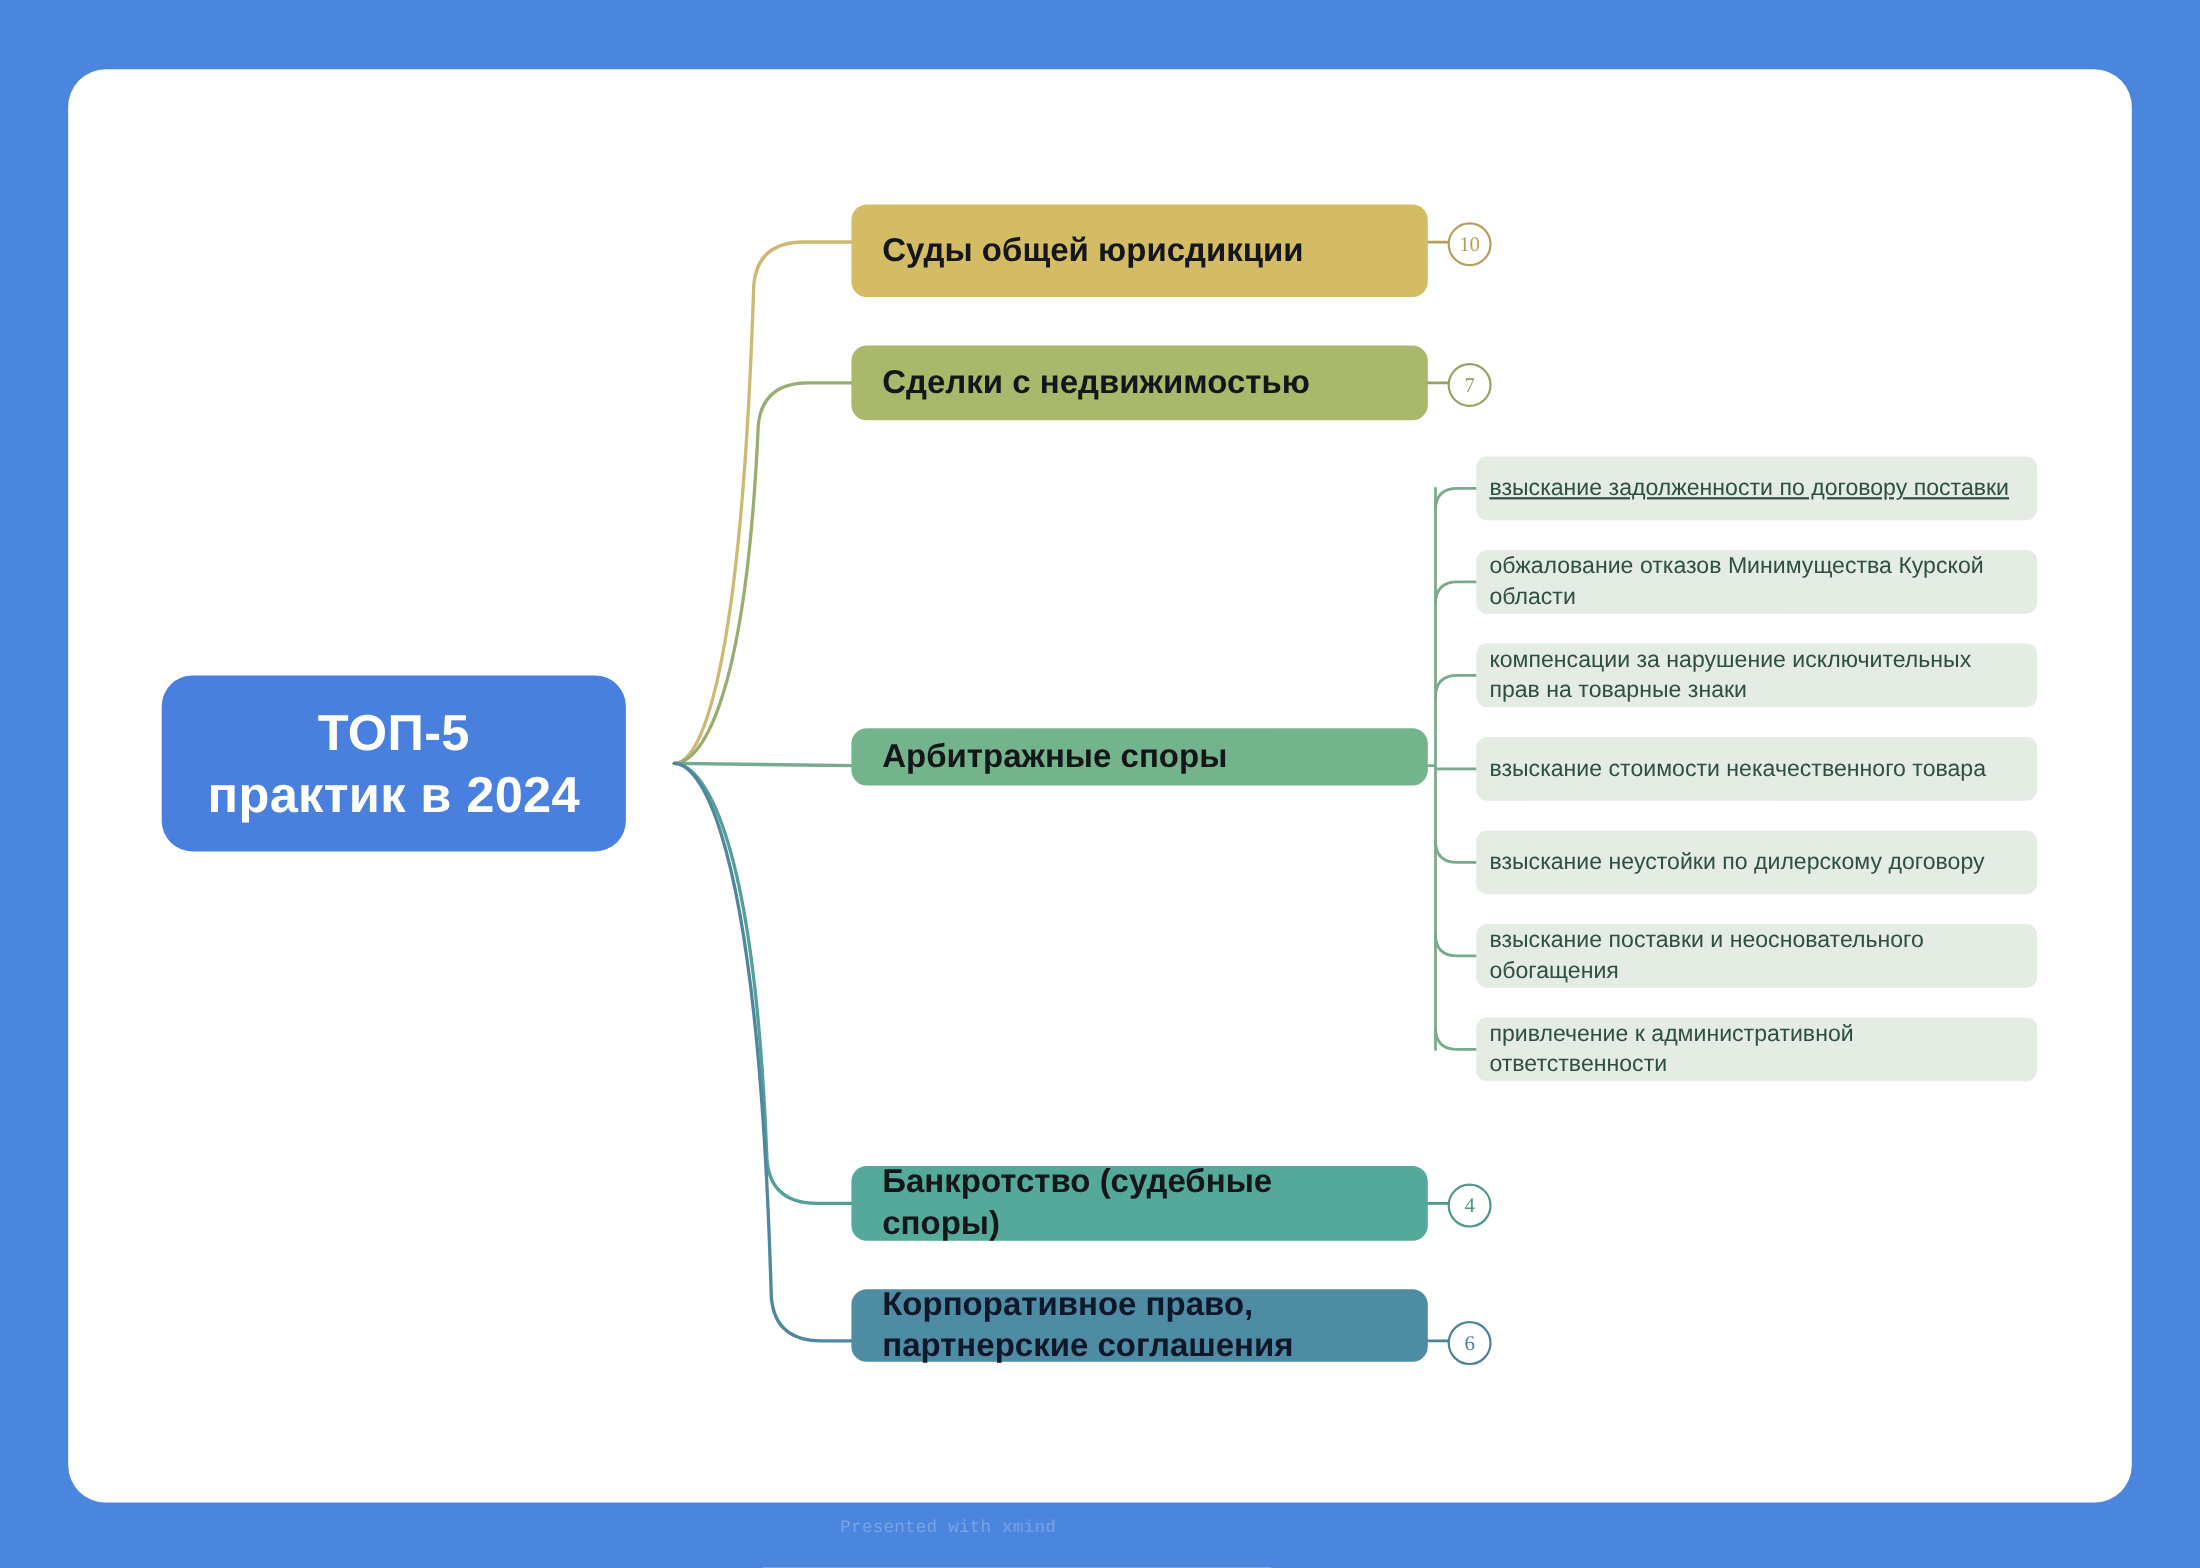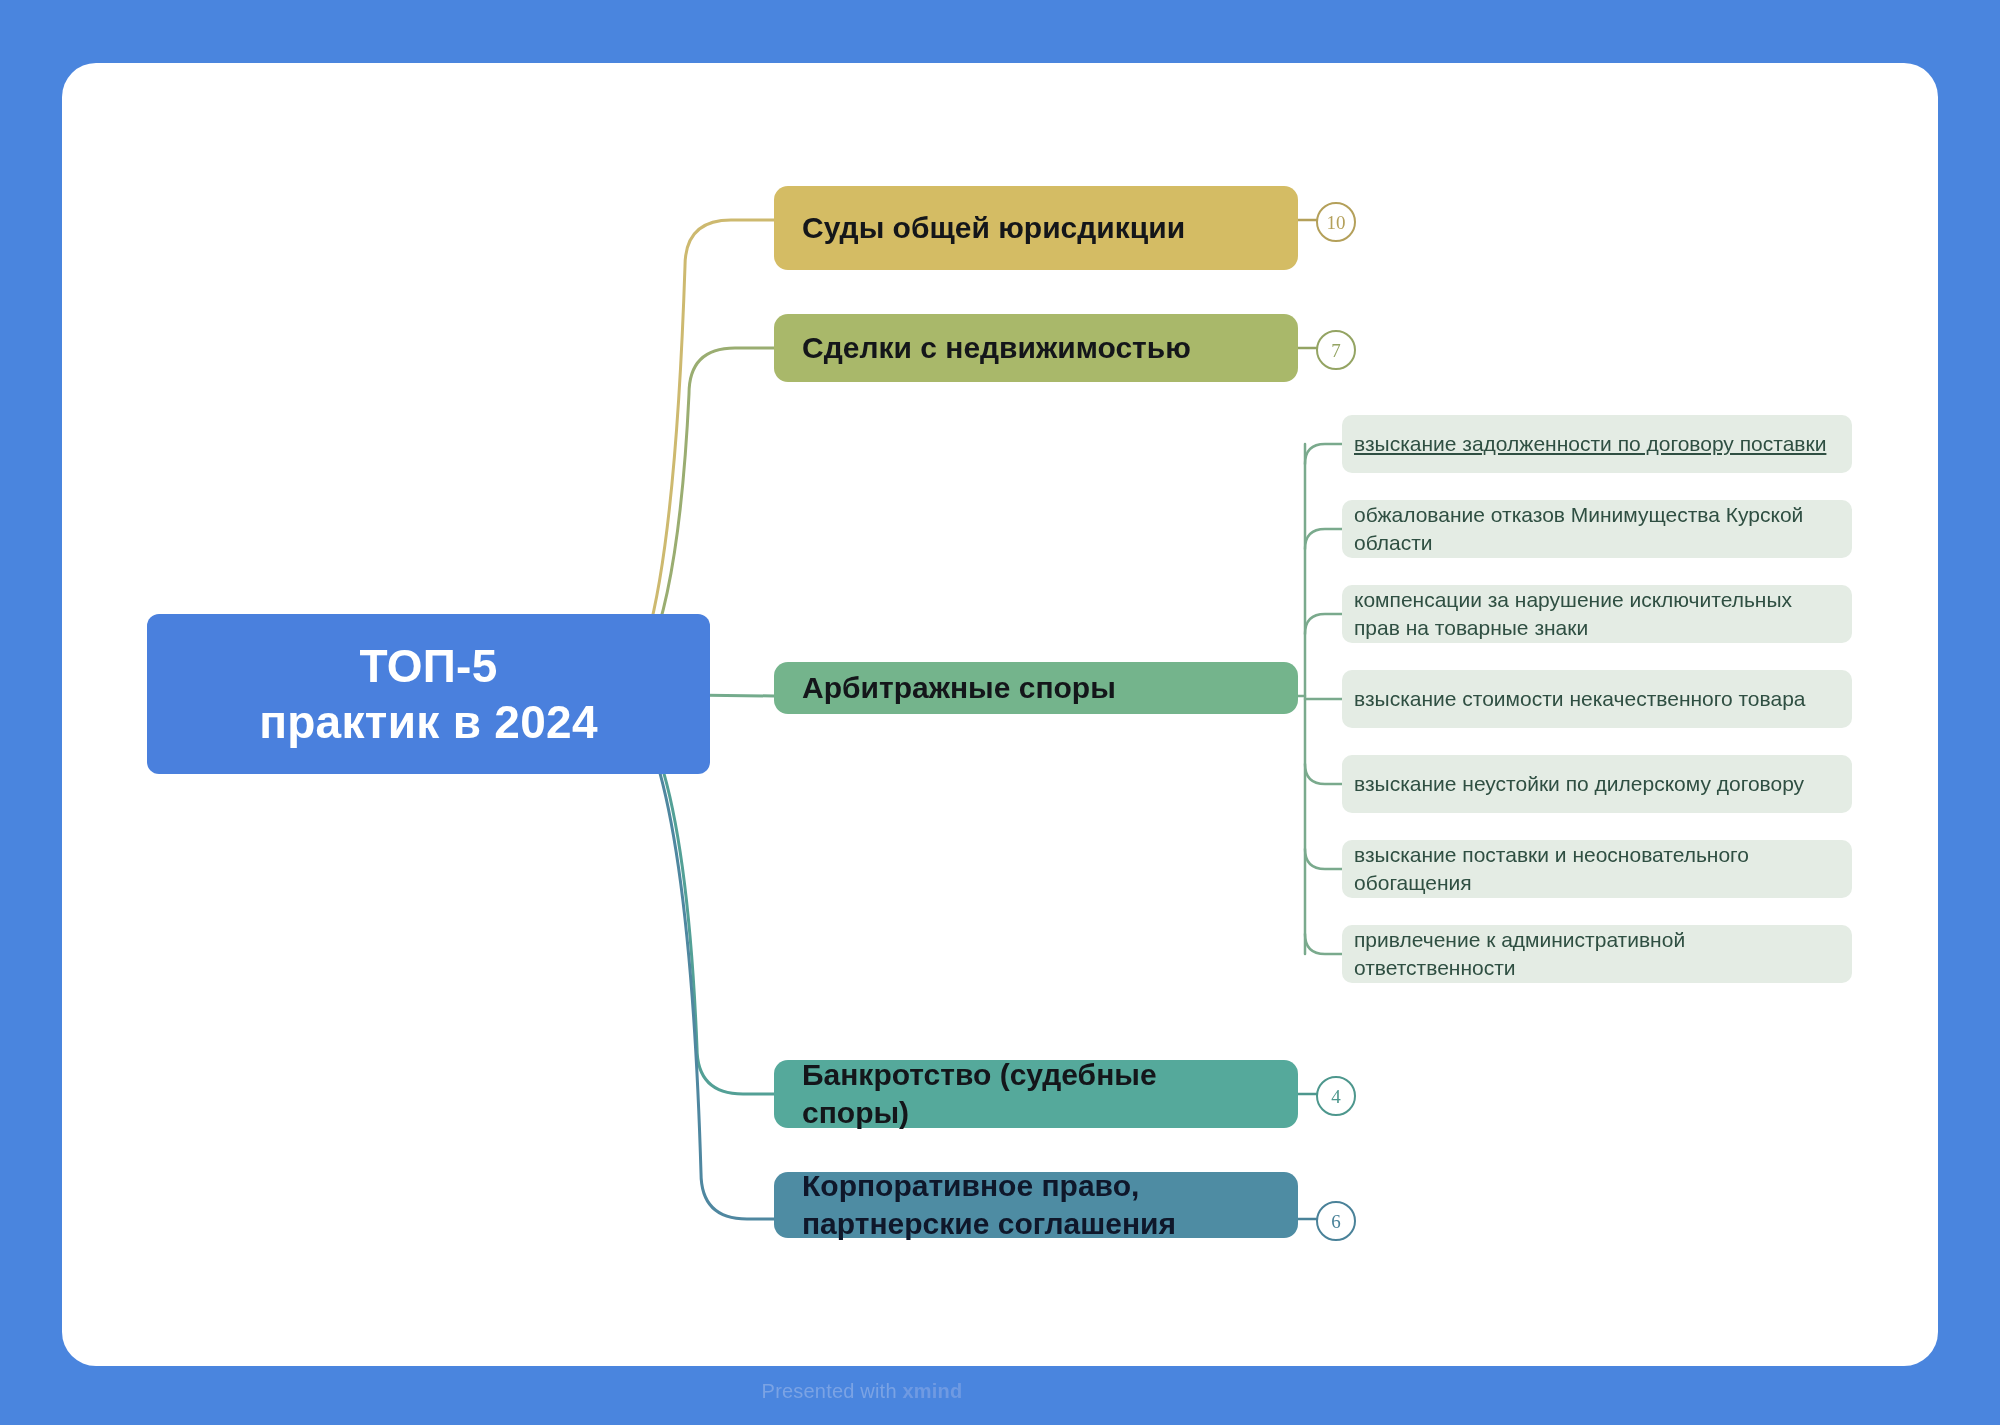--- a/index.html
+++ b/index.html
@@ -43,23 +43,23 @@
     box-sizing: border-box;
     display: flex;
     align-items: center;
     border-radius: 14px;
   }
 
   
   #central-node {
     left: 147px;
     top: 614px;
-    width: 563px;
+    width: 422px;
     height: 160px;
-    border-radius: 12px;
+    border-radius: 28px;
     justify-content: center;
     text-align: center;
     padding: 0 18px;
   }
   #central-node .node-label {
     font-size: 46px;
     font-weight: bold;
     line-height: 1.22;
     letter-spacing: 0.3px;
     white-space: pre-line;
@@ -112,23 +112,24 @@
     color: #2f4f42;
     white-space: pre-line;
   }
 
   #watermark {
     position: absolute;
     left: 0;
     top: 1380px;
     width: 1724px;
     text-align: center;
-    font-size: 20px;
+    font-size: 16px;
     color: #7ba3e4;
     letter-spacing: 0.2px;
+    font-family: Liberation Mono, monospace;
   }
   #watermark b {
     color: #6f9ae2;
     font-weight: bold;
   }
 </style>
 </head>
 <body style="background: rgb(74, 133, 222);">
 
 <div id="stage">

